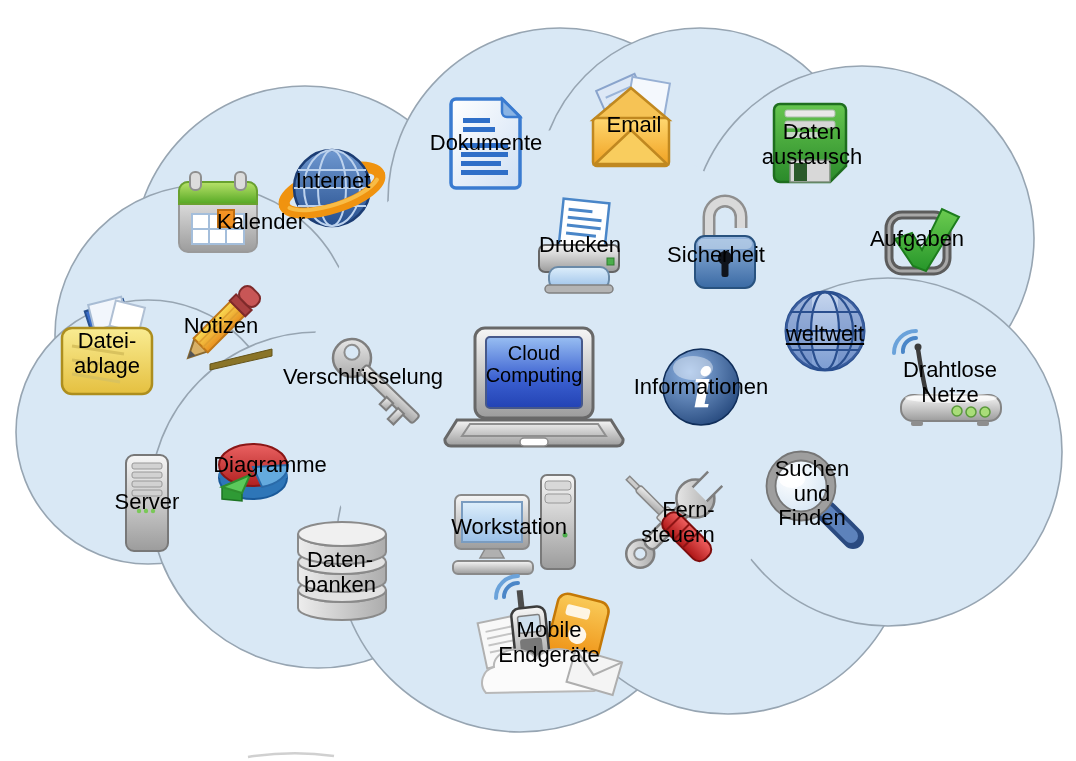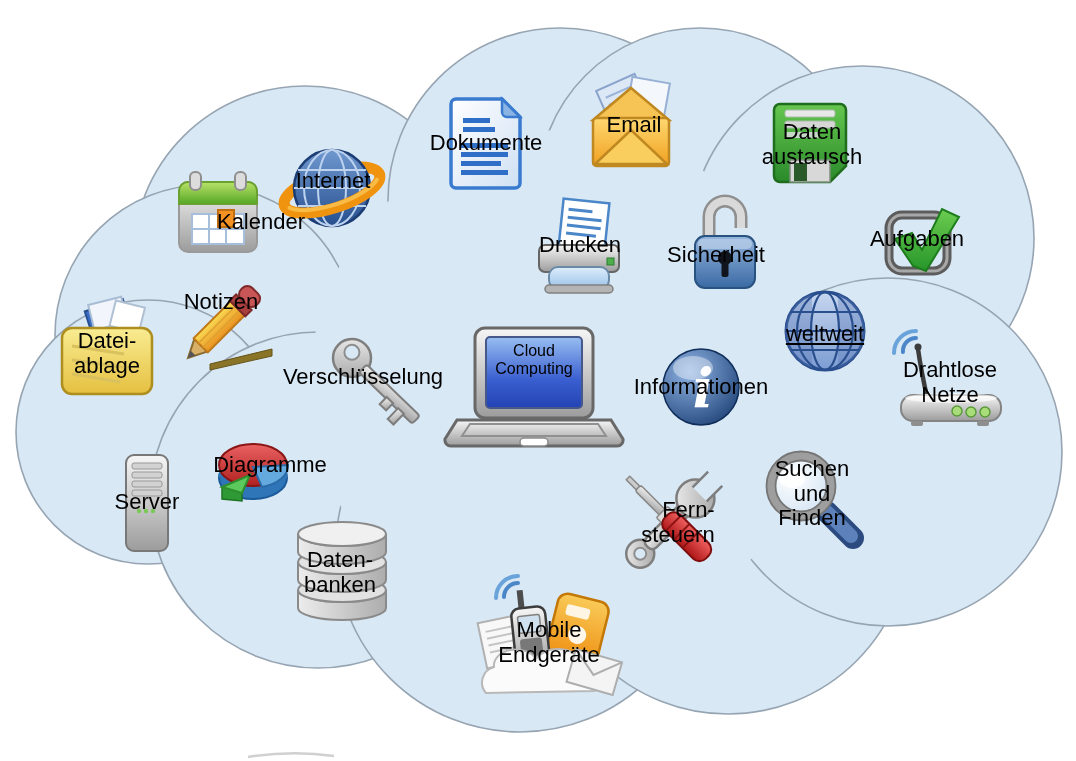--- a/index.html
+++ b/index.html
@@ -3,21 +3,21 @@
 <meta charset="utf-8">
 <style>
   html,body{margin:0;padding:0;background:#fff;}
   #stage{position:relative;width:1076px;height:761px;background:#fff;overflow:hidden;
          font-family:"Liberation Sans", sans-serif;}
   #cloud-svg{position:absolute;left:0;top:0;}
   .item{position:absolute;}
   .item svg{position:absolute;left:0;top:0;overflow:visible;}
   .lbl{position:absolute;transform:translateX(-50%);white-space:pre-line;text-align:center;
        font-size:22px;line-height:1.12;color:#000;z-index:5;}
-  .lbl.small{font-size:16px;}
+  .lbl.small{font-size:20px;}
   #defs-holder{position:absolute;width:0;height:0;}
 </style>
 </head>
 <body>
 
 <div id="stage">
 
   <svg id="defs-holder" aria-hidden="true">
     <defs>
       <linearGradient id="calGreen" x1="0" y1="0" x2="0" y2="1">
@@ -243,21 +243,21 @@
       <g transform="translate(12,80) rotate(-45)">
         <polygon points="0,0 18,-9 18,9" fill="#d8b066" stroke="#8a6a30" stroke-width="2"></polygon>
         <polygon points="0,0 7,-3.5 7,3.5" fill="#555555"></polygon>
         <rect x="18" y="-10" width="52" height="20" fill="url(#pencilGrad)" stroke="#c07818" stroke-width="2"></rect>
         <path d="M18 -3 H70 M18 3 H70" stroke="#e0a030" stroke-width="1.5"></path>
         <rect x="70" y="-11" width="9" height="22" fill="#a84040" stroke="#7e2a2a" stroke-width="2"></rect>
         <rect x="79" y="-11" width="16" height="22" rx="7" fill="#c85656" stroke="#7e2a2a" stroke-width="2"></rect>
       </g>
       <polygon points="34,86 96,71 96,78 34,92" fill="#8a7428" stroke="#65541a" stroke-width="1"></polygon>
     </svg>
-    <div class="lbl" style="left:45px;top:12px;">Notizen</div>
+    <div class="lbl" style="left:45px;top:36px;">Notizen</div>
   </div>
 
   <div class="item" style="left:58px;top:296px;width:100px;height:104px;">
     <svg width="100" height="104">
       <g transform="rotate(-18 52 22)">
           <polygon points="30,8 70,8 70,36 30,36" fill="#3a6cc8" stroke="#27508f" stroke-width="2"></polygon>
         </g>
       <g transform="rotate(-14 52 18)">
           <rect x="33" y="4" width="34" height="26" fill="#f2f6fc" stroke="#a8bcd4" stroke-width="2"></rect>
         </g>
@@ -364,20 +364,33 @@
         <path d="M7 46 A44 12 0 0 0 95 46 L95 64 A44 12 0 0 1 7 64 Z" fill="url(#dbGrad)"></path>
         <ellipse cx="51" cy="46" rx="44" ry="12" fill="#e2e2e2"></ellipse>
         <path d="M7 18 A44 12 0 0 0 95 18 L95 36 A44 12 0 0 1 7 36 Z" fill="url(#dbGrad)"></path>
         <ellipse cx="51" cy="18" rx="44" ry="12" fill="#f0f0f0"></ellipse>
       </g>
     </svg>
     <div class="lbl" style="left:49px;top:32px;">Daten-
 banken</div>
   </div>
 
+  <div class="item" style="left:453px;top:473px;width:124px;height:102px;">
+    <svg width="124" height="102">
+      <rect x="88" y="2" width="34" height="94" rx="6" fill="url(#metalV)" stroke="#7a7a7a" stroke-width="2"></rect>
+      <rect x="92" y="8" width="26" height="9" rx="3" fill="#d8d8d8" stroke="#989898" stroke-width="1"></rect>
+      <rect x="92" y="21" width="26" height="9" rx="3" fill="#d8d8d8" stroke="#989898" stroke-width="1"></rect>
+      <circle cx="112" cy="62" r="2.5" fill="#4cae4c"></circle>
+      <rect x="2" y="22" width="74" height="54" rx="6" fill="url(#metalV)" stroke="#8a8a8a" stroke-width="2"></rect>
+      <rect x="9" y="29" width="60" height="40" fill="url(#scrBlue)" stroke="#7a9cc0" stroke-width="2"></rect>
+      <path d="M32 76 h14 l5 9 h-24 z" fill="#b0b0b0" stroke="#8a8a8a" stroke-width="1.5"></path>
+      <rect x="0" y="88" width="80" height="13" rx="5" fill="url(#metalV)" stroke="#8a8a8a" stroke-width="2"></rect>
+    </svg>
+    <div class="lbl" style="left:56px;top:42px;">Workstation</div>
+  </div>
 
   <div class="item" style="left:618px;top:466px;width:106px;height:106px;">
     <svg width="106" height="106">
       <g transform="translate(18,92) rotate(-45)">
         <circle cx="6" cy="0" r="14" fill="url(#metalD)" stroke="#7e7e7e" stroke-width="2.5"></circle>
         <circle cx="6" cy="0" r="6" fill="#d9e8f5" stroke="#8e8e8e" stroke-width="2"></circle>
         <rect x="16" y="-7" width="58" height="14" rx="6" fill="url(#metalD)" stroke="#7e7e7e" stroke-width="2.5"></rect>
         <circle cx="84" cy="0" r="19" fill="url(#metalD)" stroke="#7e7e7e" stroke-width="2.5"></circle>
         <rect x="90" y="-10" width="22" height="20" fill="#d9e8f5"></rect>
         <path d="M90 -10 L112 -10 M90 10 L112 10" stroke="#7e7e7e" stroke-width="2.5"></path>

